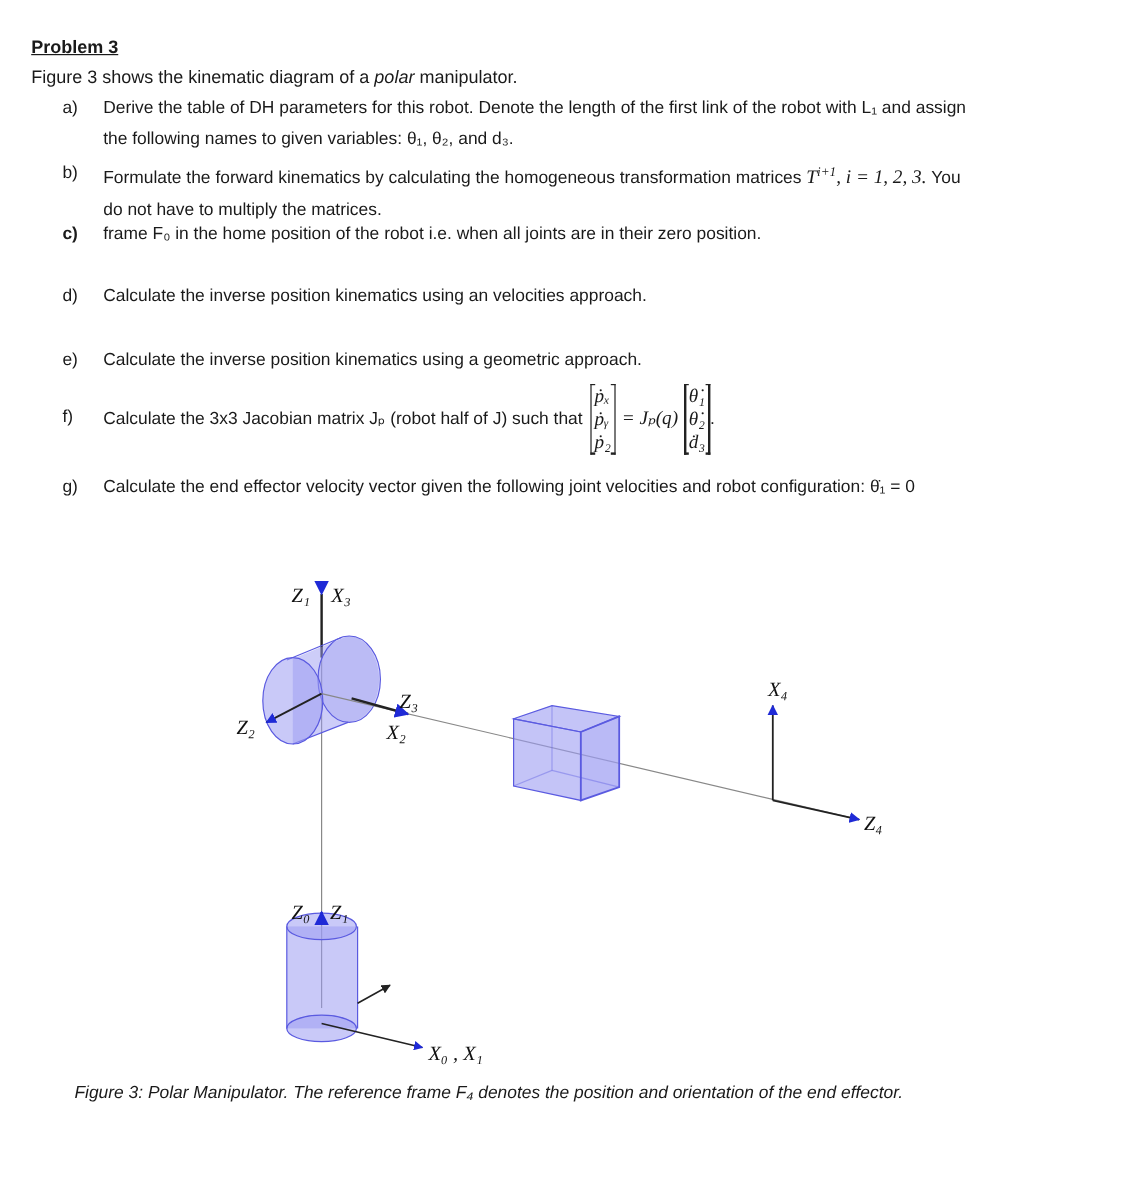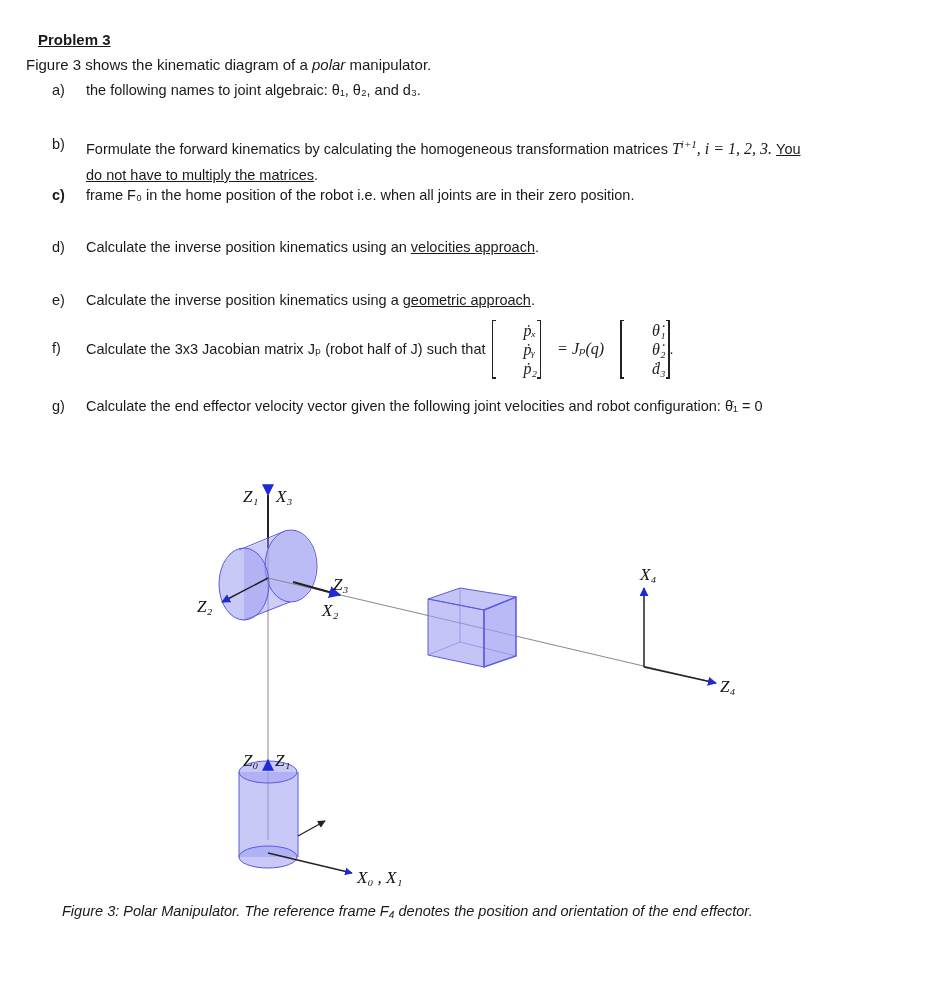--- a/index.html
+++ b/index.html
@@ -1,46 +1,47 @@
 <!DOCTYPE html>
 <html><head>
 <meta charset="utf-8">
 <style>
   html, body { margin: 0; padding: 0; background: #ffffff; }
   body { width: 952px; height: 991px; position: relative; overflow: hidden;
          font-family: "Liberation Sans", "DejaVu Sans", sans-serif; color: #1a1a1a; }
-  .title { position: absolute; left: 38px; top: 31px; font-size: 15px; font-weight: bold;
+  .title { position: absolute; left: 26px; top: 31px; font-size: 15px; font-weight: bold;
            text-decoration: underline; }
   .intro { position: absolute; left: 26px; top: 56px; font-size: 15px; }
   .item { position: absolute; left: 52px; font-size: 14.5px; line-height: 26px; width: 868px; }
   .item .lbl { position: absolute; left: 0; top: 0; width: 30px; }
   .item .body { margin-left: 34px; }
-  .u { text-decoration: underline; }
+  .u { }
   .m { font-family: "Liberation Serif", "DejaVu Serif", serif; font-style: italic; font-size: 16px; }
   .b { font-weight: bold; }
   .bk { position: relative; display: inline-block; padding: 1px 4px; }
   .bk .tl,.bk .tr,.bk .bl,.bk .br { position: absolute; width: 4px; height: 1.5px; background: #222; }
   .bk .tl { top: 0; left: 0; } .bk .tr { top: 0; right: 0; } .bk .bl { bottom: 0; left: 0; } .bk .br { bottom: 0; right: 0; }
   .bk .vl, .bk .vr { position: absolute; top: 0; bottom: 0; width: 1.5px; background: #222; }
   .bk .vl { left: 0; } .bk .vr { right: 0; }
-  .bk .col { display: flex; flex-direction: column; margin-left: 28px; }
+  .bk .col { display: flex; flex-direction: column; }
   .caption { position: absolute; left: 62px; top: 903px; font-size: 14.5px; font-weight: normal; font-style: italic; }
   .diagram { position: absolute; left: 0; top: 460px; width: 952px; height: 440px; }
   .lab { font-family: "Liberation Serif", "DejaVu Serif", serif; font-style: italic; font-size: 17px; fill: #111; }
 </style>
 </head>
 <body>
 
 <div class="title">Problem 3</div>
 <div class="intro"><span>Figure 3 shows the kinematic diagram of a </span><i>polar</i><span> manipulator.</span></div>
 
 <div class="item" style="top:77px">
   <span class="lbl">a)</span>
   <div class="body">
-      <div>the following names to joint algebraic: θ₁, θ₂, and d₃.</div>
+      <div>Derive the table of DH parameters for this robot. Denote the length of the first link of the robot with L₁ and assign</div>
+      <div>the following names to given variables: θ₁, θ₂, and d₃.</div>
     </div>
 </div>
 
 <div class="item" style="top:131px">
   <span class="lbl">b)</span>
   <div class="body">
     <div><span>Formulate the forward kinematics by calculating the homogeneous transformation matrices </span><span class="m">T</span><sup class="m" style="font-size:11px">i+1</sup><span class="m">, i =  1, 2, 3. </span><span class="u">You</span></div>
     <div><span class="u">do not have to multiply the matrices</span><span>.</span></div>
   </div>
 </div>
@@ -74,21 +75,21 @@
         <span class="tl"></span>
         <span class="tr"></span>
         <span class="bl"></span>
         <span class="br"></span>
       <span class="col">
         <span class="m" style="line-height:19px">ṗₓ</span>
         <span class="m" style="line-height:19px">ṗᵧ</span>
         <span class="m" style="line-height:19px">ṗ₂</span>
       </span>
     </span>
-    <span class="m" style="margin:0 16px">= Jₚ(q)</span>
+    <span class="m" style="margin:0 5px">= Jₚ(q)</span>
     <span class="bk">
       <span class="vl"></span>
         <span class="vr"></span>
         <span class="tl"></span>
         <span class="tr"></span>
         <span class="bl"></span>
         <span class="br"></span>
       <span class="col">
         <span class="m" style="line-height:19px">θ̇₁</span>
         <span class="m" style="line-height:19px">θ̇₂</span>

